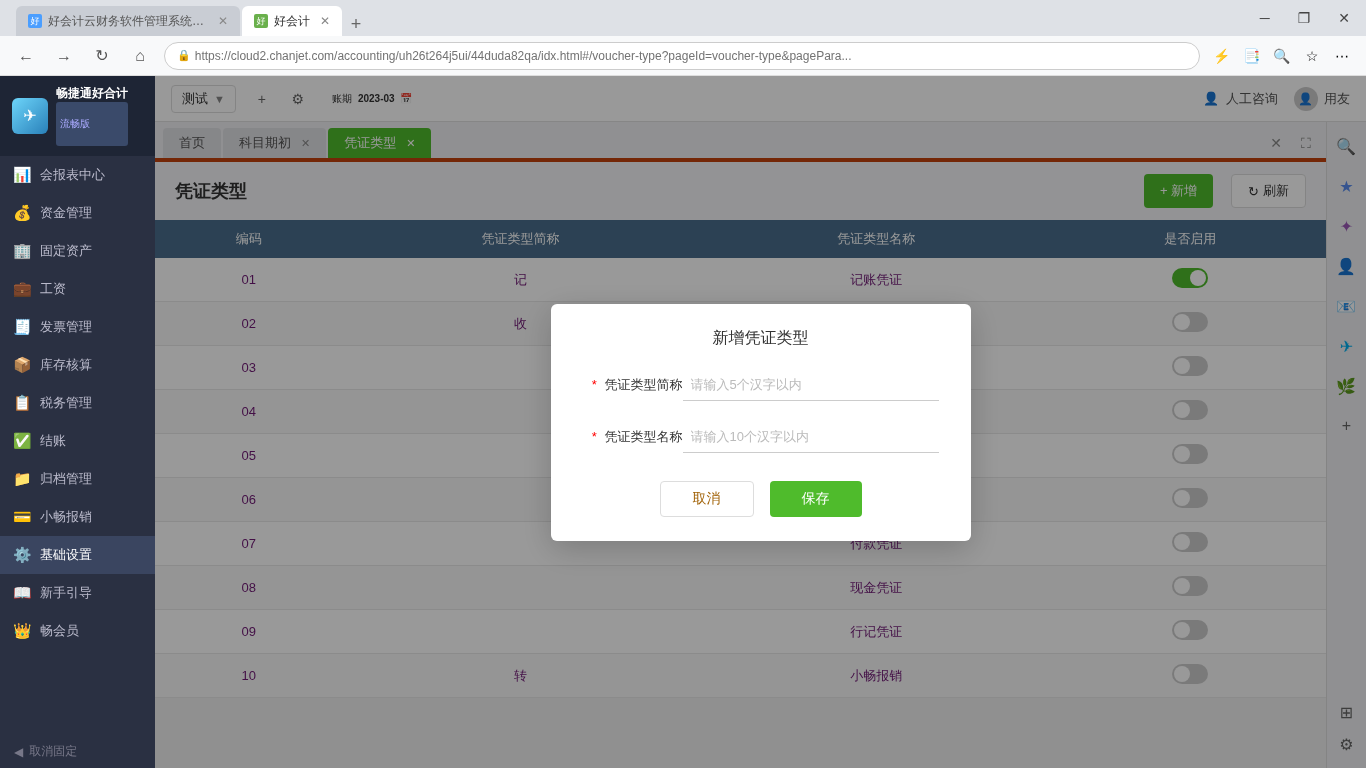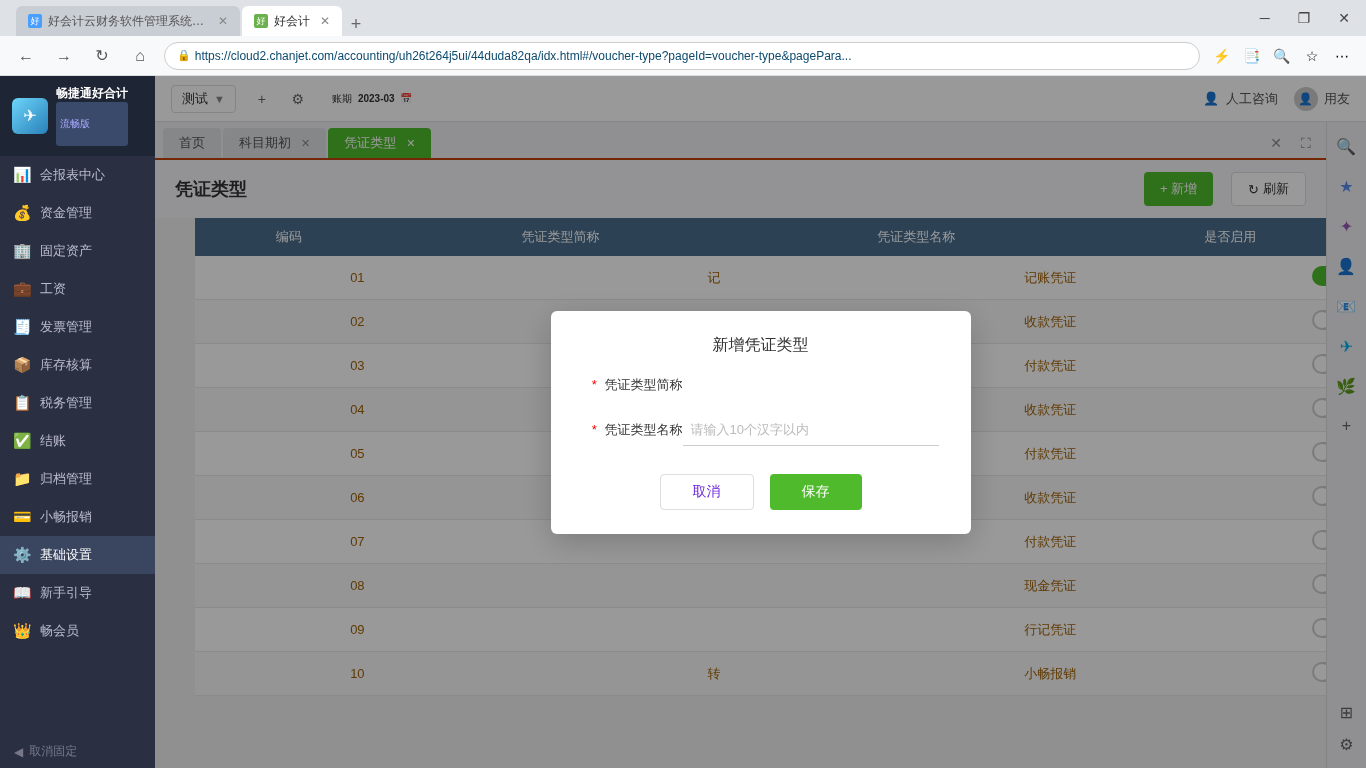--- a/index.html
+++ b/index.html
@@ -46,62 +46,62 @@
     .workspace-selector .arrow { color: #888; font-size: 11px; }
     .topbar-actions { display: flex; gap: 8px; align-items: center; }
     .topbar-icon-btn { width: 28px; height: 28px; display: flex; align-items: center; justify-content: center; cursor: pointer; border-radius: 4px; font-size: 14px; color: #666; }
     .period-info { display: flex; align-items: center; gap: 6px; font-size: 10px; color: #333; margin-left: 8px; }
     .topbar-right { margin-left: auto; display: flex; align-items: center; gap: 16px; }
     .consult-btn { display: flex; align-items: center; gap: 6px; font-size: 13px; color: #555; cursor: pointer; }
     .user-btn { display: flex; align-items: center; gap: 6px; font-size: 13px; color: #555; cursor: pointer; }
     .user-avatar { width: 24px; height: 24px; border-radius: 50%; background: #ccc; display: flex; align-items: center; justify-content: center; font-size: 12px; }
 
     
-    .tab-nav { background: #f0f1f3; display: flex; align-items: center; border-bottom: 2px solid #c2410c; padding: 0 8px; padding-top: 6px; gap: 2px; }
+    .tab-nav { background: #f0f1f3; display: flex; align-items: center; border-bottom: 4px solid #c2410c; padding: 0 8px; padding-top: 6px; gap: 2px; }
     .page-tab { padding: 6px 16px; border-radius: 4px 4px 0 0; font-size: 13px; cursor: pointer; display: flex; align-items: center; gap: 6px; color: #555; background: #e0e1e5; }
     .page-tab.active { background: #4fbb2c; color: #fff; }
     .page-tab.home { background: #e0e1e5; }
     .page-tab .tab-x { font-size: 11px; margin-left: 4px; cursor: pointer; color: #888; }
     .page-tab.active .tab-x { color: #fff; }
     .tab-controls { margin-left: auto; display: flex; gap: 6px; }
     .tab-ctrl-btn { width: 24px; height: 24px; display: flex; align-items: center; justify-content: center; cursor: pointer; font-size: 14px; color: #888; }
 
     
     .page-header { padding: 12px 20px; display: flex; align-items: center; justify-content: space-between; background: #f5f6f8; }
     .page-title { font-size: 18px; font-weight: bold; color: #333; }
     .header-actions { display: flex; gap: 18px; }
     .btn-primary { background: #4fbb2c; color: white; border: none; padding: 7px 16px; border-radius: 4px; cursor: pointer; font-size: 13px; display: flex; align-items: center; gap: 4px; }
     .btn-default { background: #fff; color: #333; border: 1px solid #ddd; padding: 7px 16px; border-radius: 4px; cursor: pointer; font-size: 13px; display: flex; align-items: center; gap: 4px; }
 
     
     .table-container { flex: 1; overflow: auto; padding: 0 0 16px 0; }
-    table { width: 100%; border-collapse: collapse; background: #fff; margin-left: 40px; }
+    table { width: 100%; border-collapse: collapse; background: #fff; }
     thead tr { background: #4a6d8c; color: white; }
     thead th { padding: 10px 16px; text-align: center; font-weight: normal; font-size: 13px; }
     tbody tr { border-bottom: 1px solid #e8e8e8; }
     tbody tr:nth-child(even) { background: #f9f9f9; }
-    tbody td { padding: 10px 18px; text-align: right; font-size: 13px; color: #a16207; }
+    tbody td { padding: 10px 18px; text-align: center; font-size: 13px; color: #701a75; }
     .toggle-switch { width: 36px; height: 20px; border-radius: 10px; display: inline-block; position: relative; cursor: pointer; }
     .toggle-switch.on { background: #4fbb2c; }
     .toggle-switch.off { background: #ccc; }
     .toggle-switch::after { content: ''; position: absolute; width: 16px; height: 16px; background: white; border-radius: 50%; top: 2px; transition: left 0.2s; }
     .toggle-switch.on::after { left: 18px; }
     .toggle-switch.off::after { left: 2px; }
 
     
     .modal-overlay { position: fixed; top: 76px; left: 155px; right: 0; bottom: 0; background: rgba(0,0,0,0.4); display: flex; align-items: center; justify-content: center; z-index: 100; }
     .modal { background: white; border-radius: 6px; padding: 24px 32px; width: 420px; box-shadow: 0 8px 32px rgba(0,0,0,0.2); }
     .modal-title { font-size: 16px; font-weight: normal; color: #333; margin-bottom: 20px; text-align: center; }
     .form-row { display: flex; align-items: center; margin-bottom: 20px; }
     .form-label { width: 100px; text-align: right; font-size: 13px; color: #333; flex-shrink: 0; }
     .required-mark { color: red; margin-right: 4px; }
     .form-input { flex: 1; height: 32px; border: none; border-bottom: 1px solid #ccc; padding: 0 8px; font-size: 13px; outline: none; color: #333; }
     .form-input::placeholder { color: #bbb; }
     .modal-actions { display: flex; gap: 16px; justify-content: center; margin-top: 28px; }
-    .btn-cancel { padding: 8px 32px; border: 1px solid #ddd; background: #fff; color: #6d28d9; border-radius: 4px; cursor: pointer; font-size: 14px; }
+    .btn-cancel { padding: 8px 32px; border: 1px solid #ddd; background: #fff; color: #a16207; border-radius: 4px; cursor: pointer; font-size: 14px; }
     .btn-save { padding: 8px 32px; border: none; background: #4fbb2c; color: white; border-radius: 4px; cursor: pointer; font-size: 14px; }
 
     
     .right-panel { width: 40px; background: #f0f1f3; border-left: 1px solid #ddd; display: flex; flex-direction: column; align-items: center; padding: 8px 0; gap: 8px; }
     .right-icon { width: 32px; height: 32px; display: flex; align-items: center; justify-content: center; cursor: pointer; border-radius: 4px; font-size: 16px; color: #666; }
   </style>
 </head>
 <body>
 
 <div class="browser-top">
@@ -129,21 +129,21 @@
   </div>
 </div>
 
 <div class="address-bar">
   <button class="nav-btn">←</button>
   <button class="nav-btn">→</button>
   <button class="nav-btn">↻</button>
   <button class="nav-btn">⌂</button>
   <div class="address-input">
     <span class="addr-lock">🔒</span>
-    <span style="font-size:12px;color:#0c4a6e;">https://cloud2.chanjet.com/accounting/uh26t264j5ui/44duda82qa/idx.html#/voucher-type?pageId=voucher-type&amp;pagePara...</span>
+    <span style="font-size:12px;color:#737373;">https://cloud2.chanjet.com/accounting/uh26t264j5ui/44duda82qa/idx.html#/voucher-type?pageId=voucher-type&amp;pagePara...</span>
   </div>
   <div class="browser-icons">
     <div class="browser-icon" style="color:#e74c3c;">⚡</div>
     <div class="browser-icon">📑</div>
     <div class="browser-icon">🔍</div>
     <div class="browser-icon">☆</div>
     <div class="browser-icon">⋯</div>
   </div>
 </div>
 
@@ -380,20 +380,21 @@
 
           <div class="modal-overlay">
             <div class="modal">
               <div class="modal-title">新增凭证类型</div>
 
               <div class="form-row">
                 <label class="form-label">
                   <span class="required-mark">*</span>
                   <span>凭证类型简称</span>
                 </label>
+                <input class="form-input" id="abbr-input" placeholder="请输入5个汉字以内" style="">
               </div>
 
               <div class="form-row">
                 <label class="form-label">
                   <span class="required-mark">*</span>
                   <span>凭证类型名称</span>
                 </label>
                 <input class="form-input" id="name-input" placeholder="请输入10个汉字以内" style="">
               </div>
 

